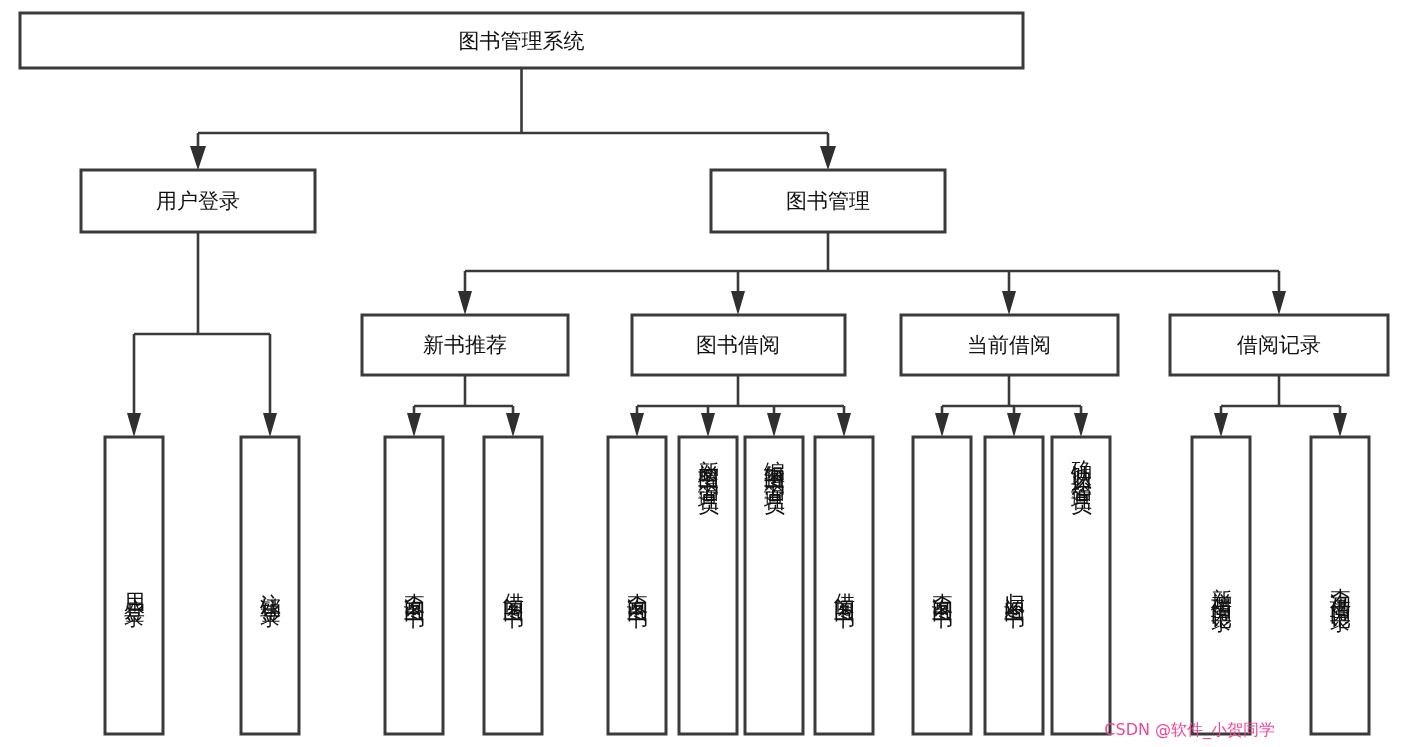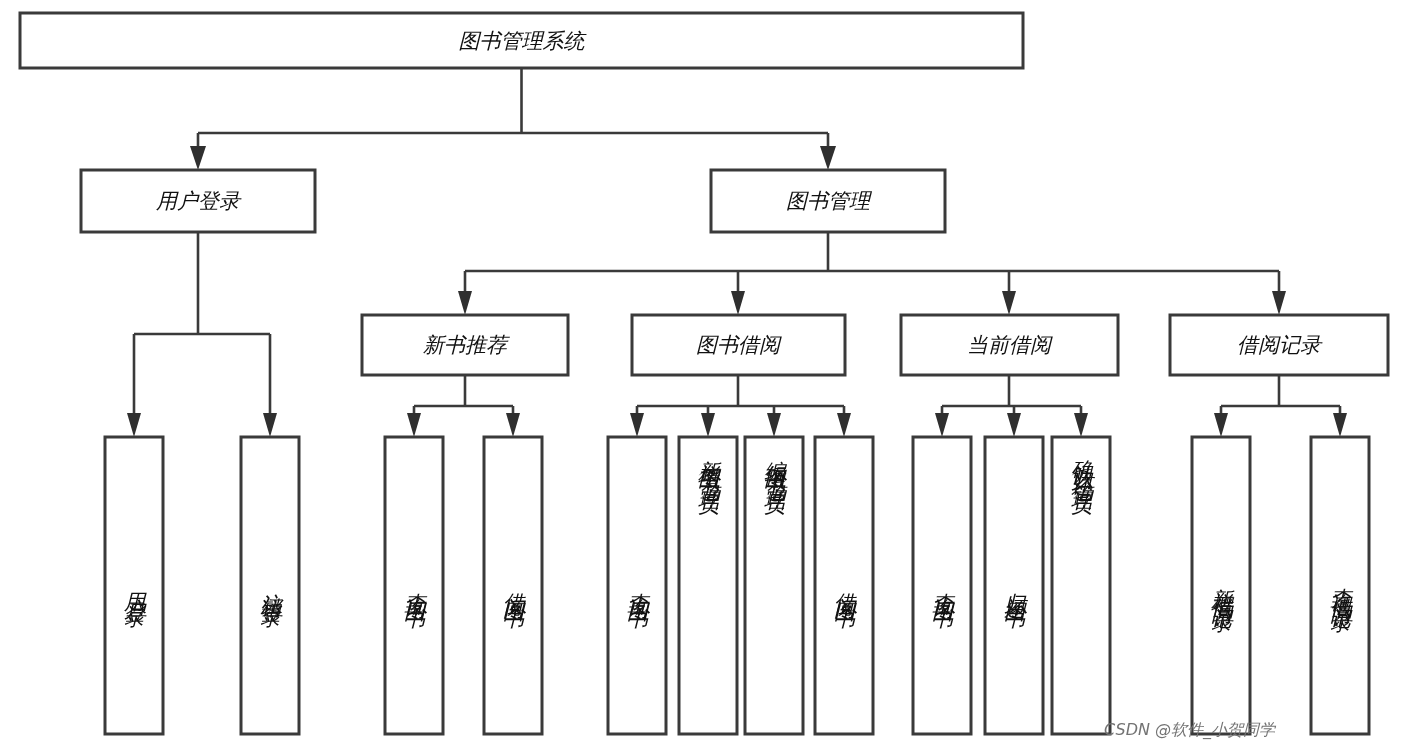--- a/index.html
+++ b/index.html
@@ -11,21 +11,20 @@
     width: 1405px;
     height: 747px;
     overflow: hidden;
     font-family: "DejaVu Sans", "Liberation Sans", sans-serif;
   }
   #diagram-root {
     position: relative;
     width: 1284px;
     height: 747px;
     background: #ffffff;
-    font-style: italic;
   }
   svg#tree-svg {
     position: absolute;
     top: 0;
     left: 0;
     width: 1405px;
     height: 747px;
   }
   .node-rect {
     fill: #ffffff;
@@ -56,21 +55,21 @@
     writing-mode: vertical-rl;
     text-orientation: upright;
     letter-spacing: 4px;
   }
   .watermark {
     position: absolute;
     right: 9px;
     bottom: 6px;
     font-family: "DejaVu Sans", "Liberation Sans", sans-serif;
     font-size: 16px;
-    color: #737373;
+    color: #ec4899;
     white-space: nowrap;
     user-select: none;
   }
 </style>
 </head>
 <body>
 
 <div id="diagram-root">
 
   <svg id="tree-svg" viewBox="0 0 1405 747" xmlns="http://www.w3.org/2000/svg">

